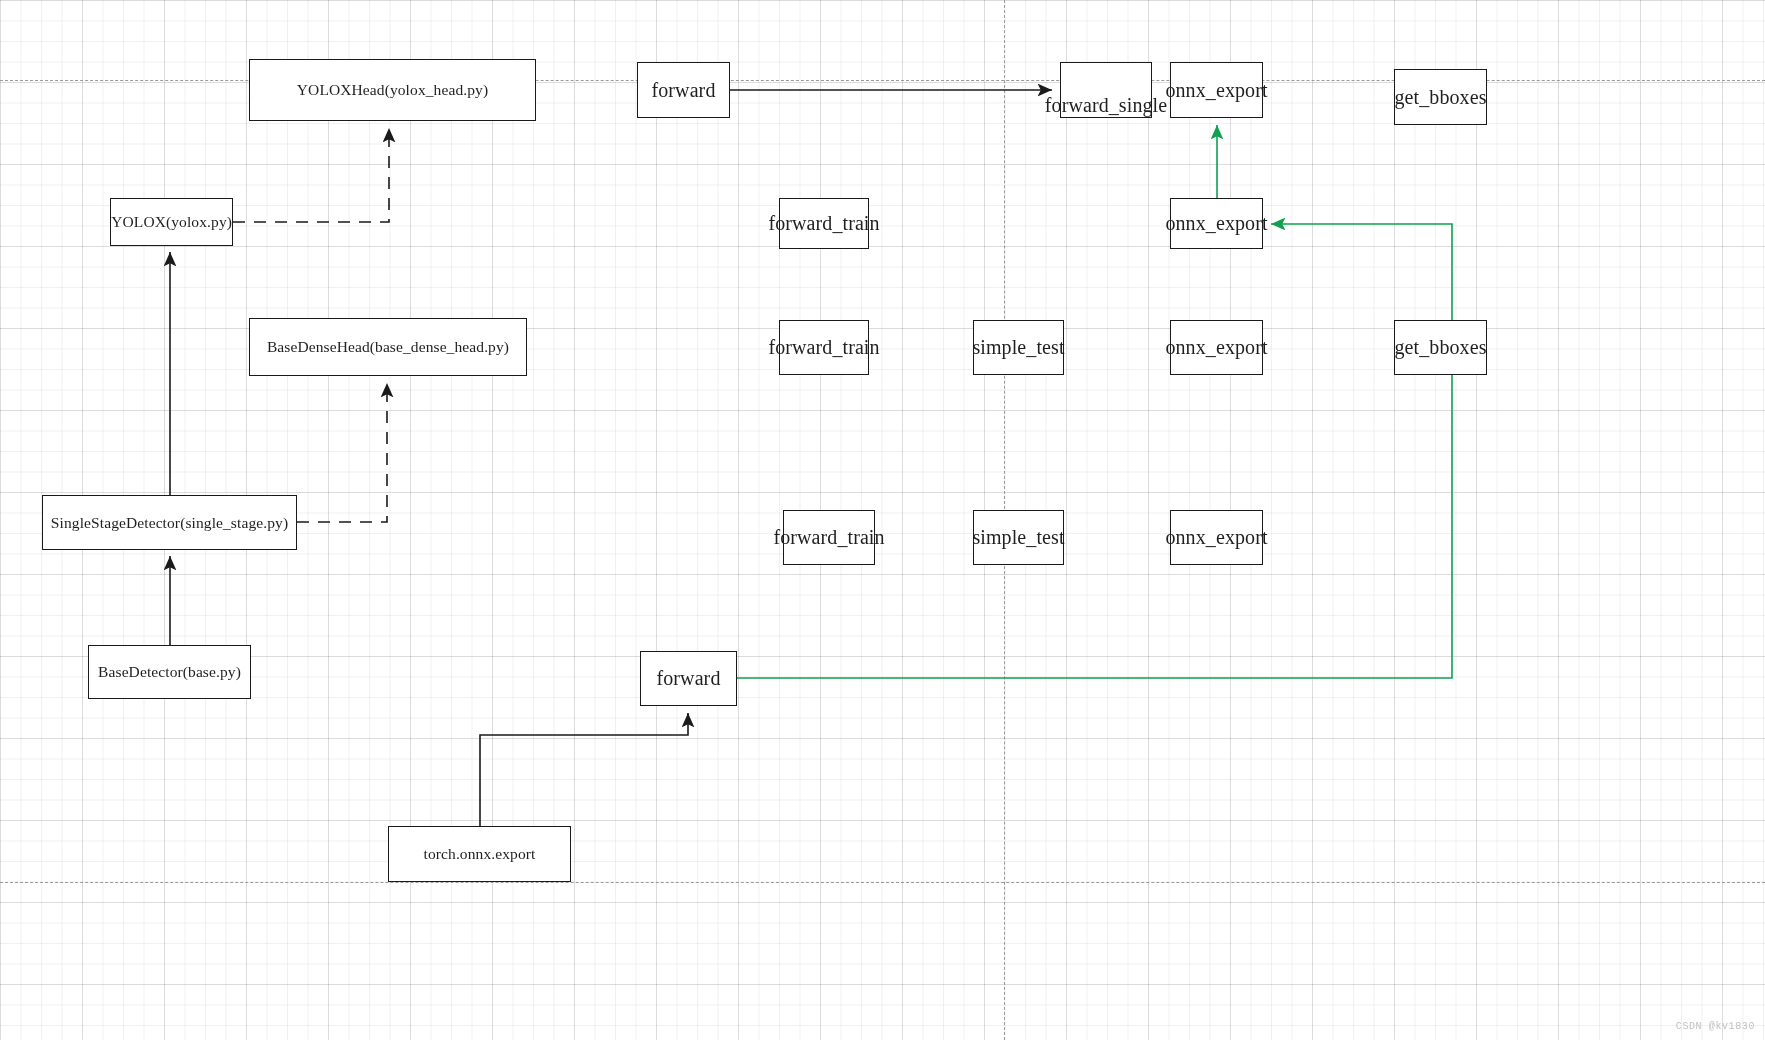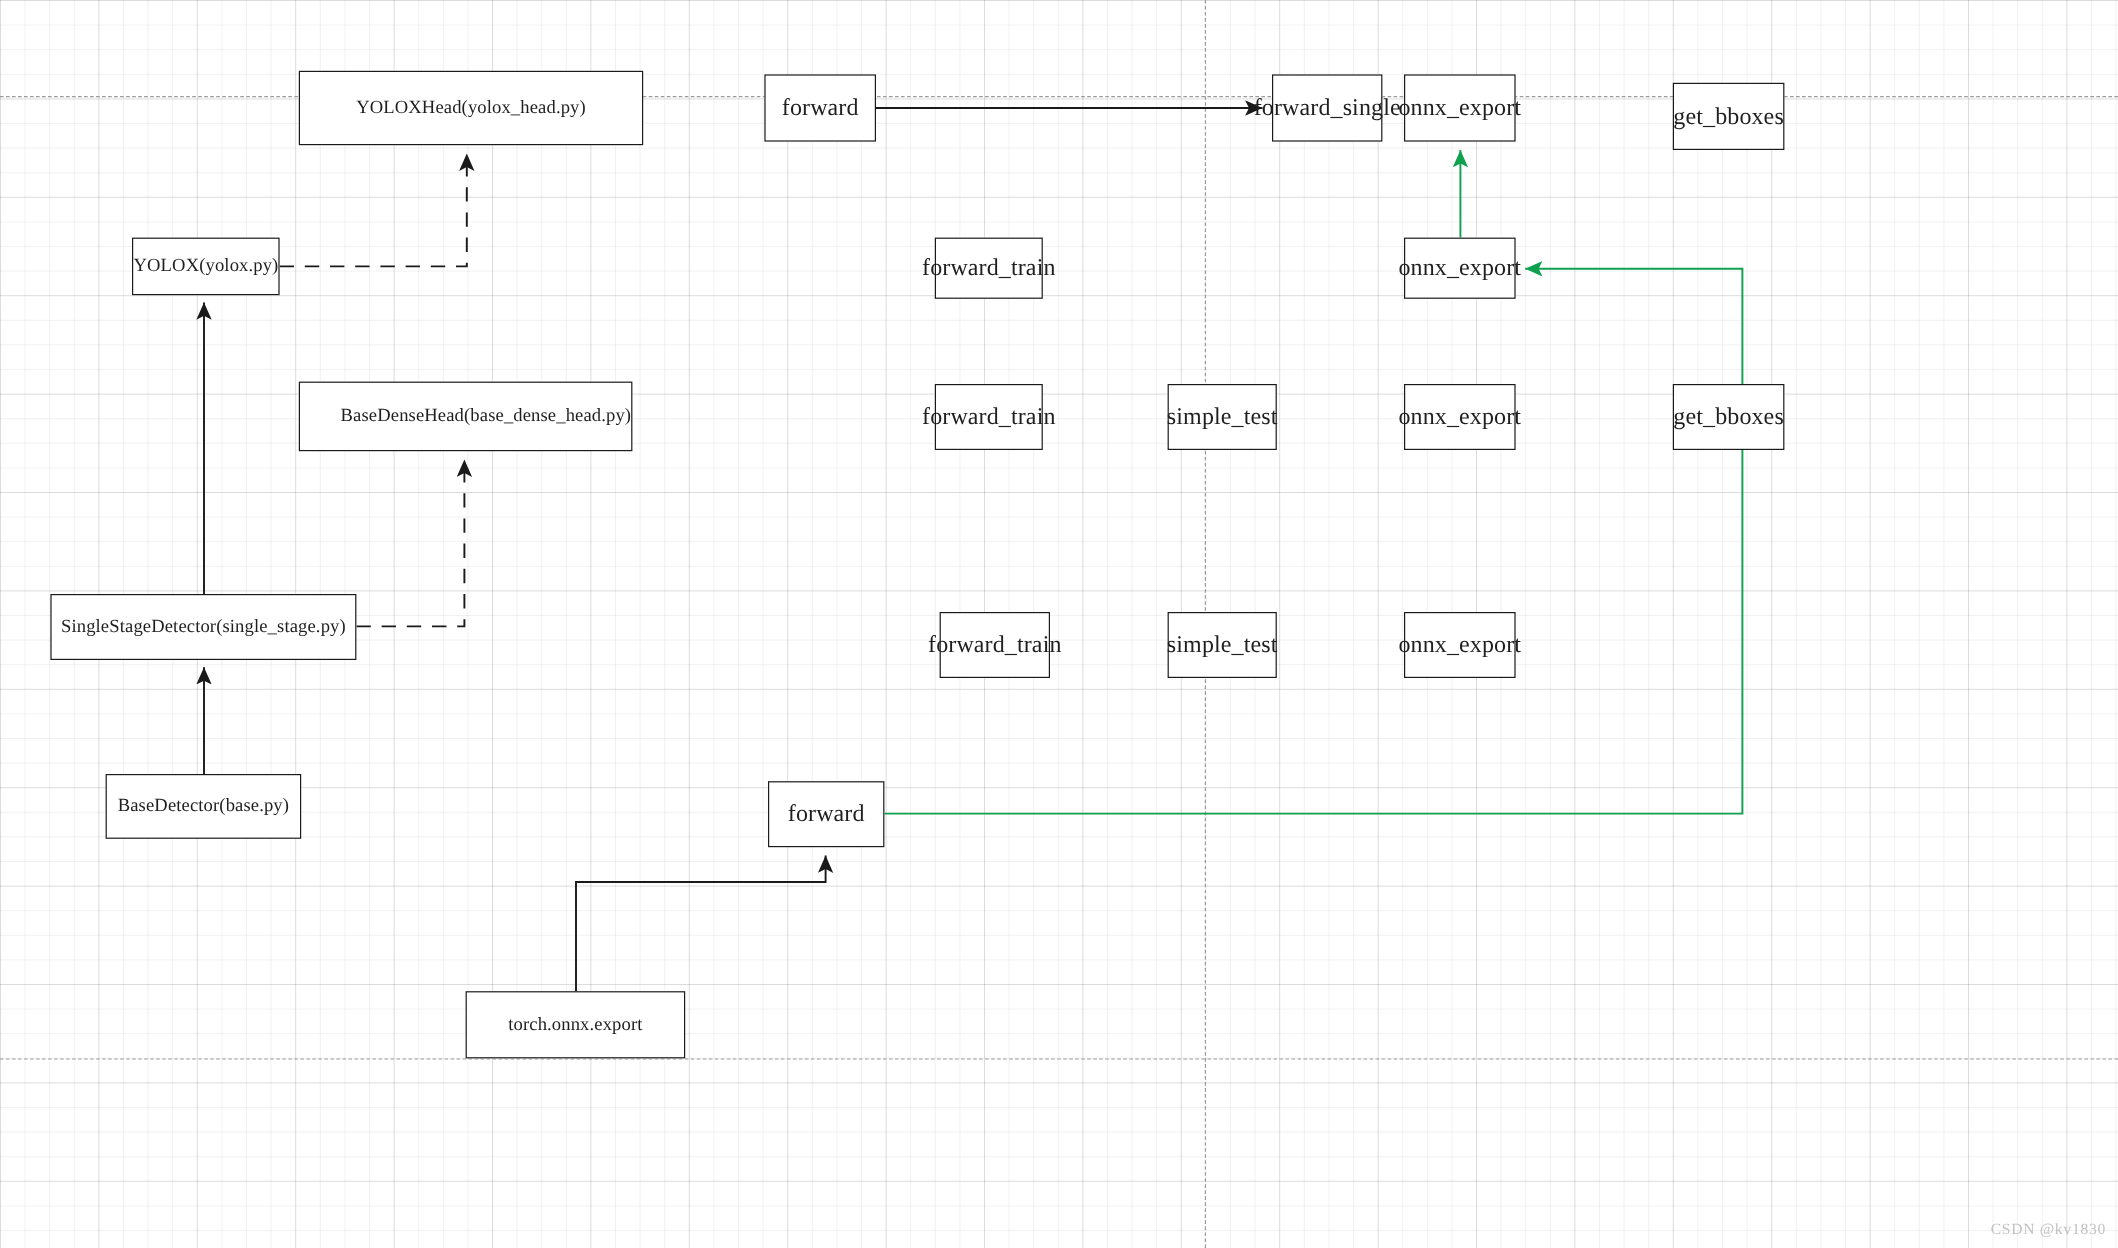--- a/index.html
+++ b/index.html
@@ -61,23 +61,23 @@
     top: 0;
     width: 1765px;
     height: 1040px;
     z-index: 3;
     overflow: visible;
   }
   .watermark {
     position: absolute;
     right: 10px;
     bottom: 8px;
-    font-size: 13px;
+    font-size: 10px;
     color: #c2c2c2;
-    font-family: Liberation Serif, serif;
+    font-family: Liberation Mono, monospace;
     z-index: 8;
     letter-spacing: 0.6px;
     margin-left: 43px;
   }
 </style>
 </head>
 <body>
 
 <div id="canvas">
 
@@ -111,37 +111,37 @@
 
     <path d="M1217,198 L1217,125" fill="none" stroke="#0fa050" stroke-width="1.6" marker-end="url(#arrow-green)"></path>
   </svg>
 
   <div class="node" style="left:249px;  top:59px;  width:287px; height:62px;">
       <span>YOLOXHead(yolox_head.py)</span>
     </div>
   <div class="node" style="left:110px;  top:198px; width:123px; height:48px;justify-content:flex-end;">
       <span>YOLOX(yolox.py)</span>
     </div>
-  <div class="node" style="left:249px;  top:318px; width:278px; height:58px;justify-content:flex-end;">
+  <div class="node" style="left:249px;  top:318px; width:278px; height:58px;">
       <span>BaseDenseHead(base_dense_head.py)</span>
     </div>
   <div class="node" style="left:42px;   top:495px; width:255px; height:55px;">
       <span>SingleStageDetector(single_stage.py)</span>
     </div>
   <div class="node" style="left:88px;   top:645px; width:163px; height:54px;">
       <span>BaseDetector(base.py)</span>
     </div>
   <div class="node" style="left:388px;  top:826px; width:183px; height:56px;">
       <span>torch.onnx.export</span>
     </div>
 
   <div class="node small" style="left:637px;  top:62px;  width:93px;  height:56px;">
       <span>forward</span>
     </div>
-  <div class="node small" style="left:1060px; top:62px;  width:92px;  height:56px;">
+  <div class="node small" style="left:1060px; top:62px;  width:92px;  height:56px;align-items:flex-end;">
       <span>forward_single</span>
     </div>
   <div class="node small" style="left:1170px; top:62px;  width:93px;  height:56px;">
       <span>onnx_export</span>
     </div>
   <div class="node small" style="left:1394px; top:69px;  width:93px;  height:56px;">
       <span>get_bboxes</span>
     </div>
 
   <div class="node small" style="left:779px;  top:198px; width:90px;  height:51px;">

